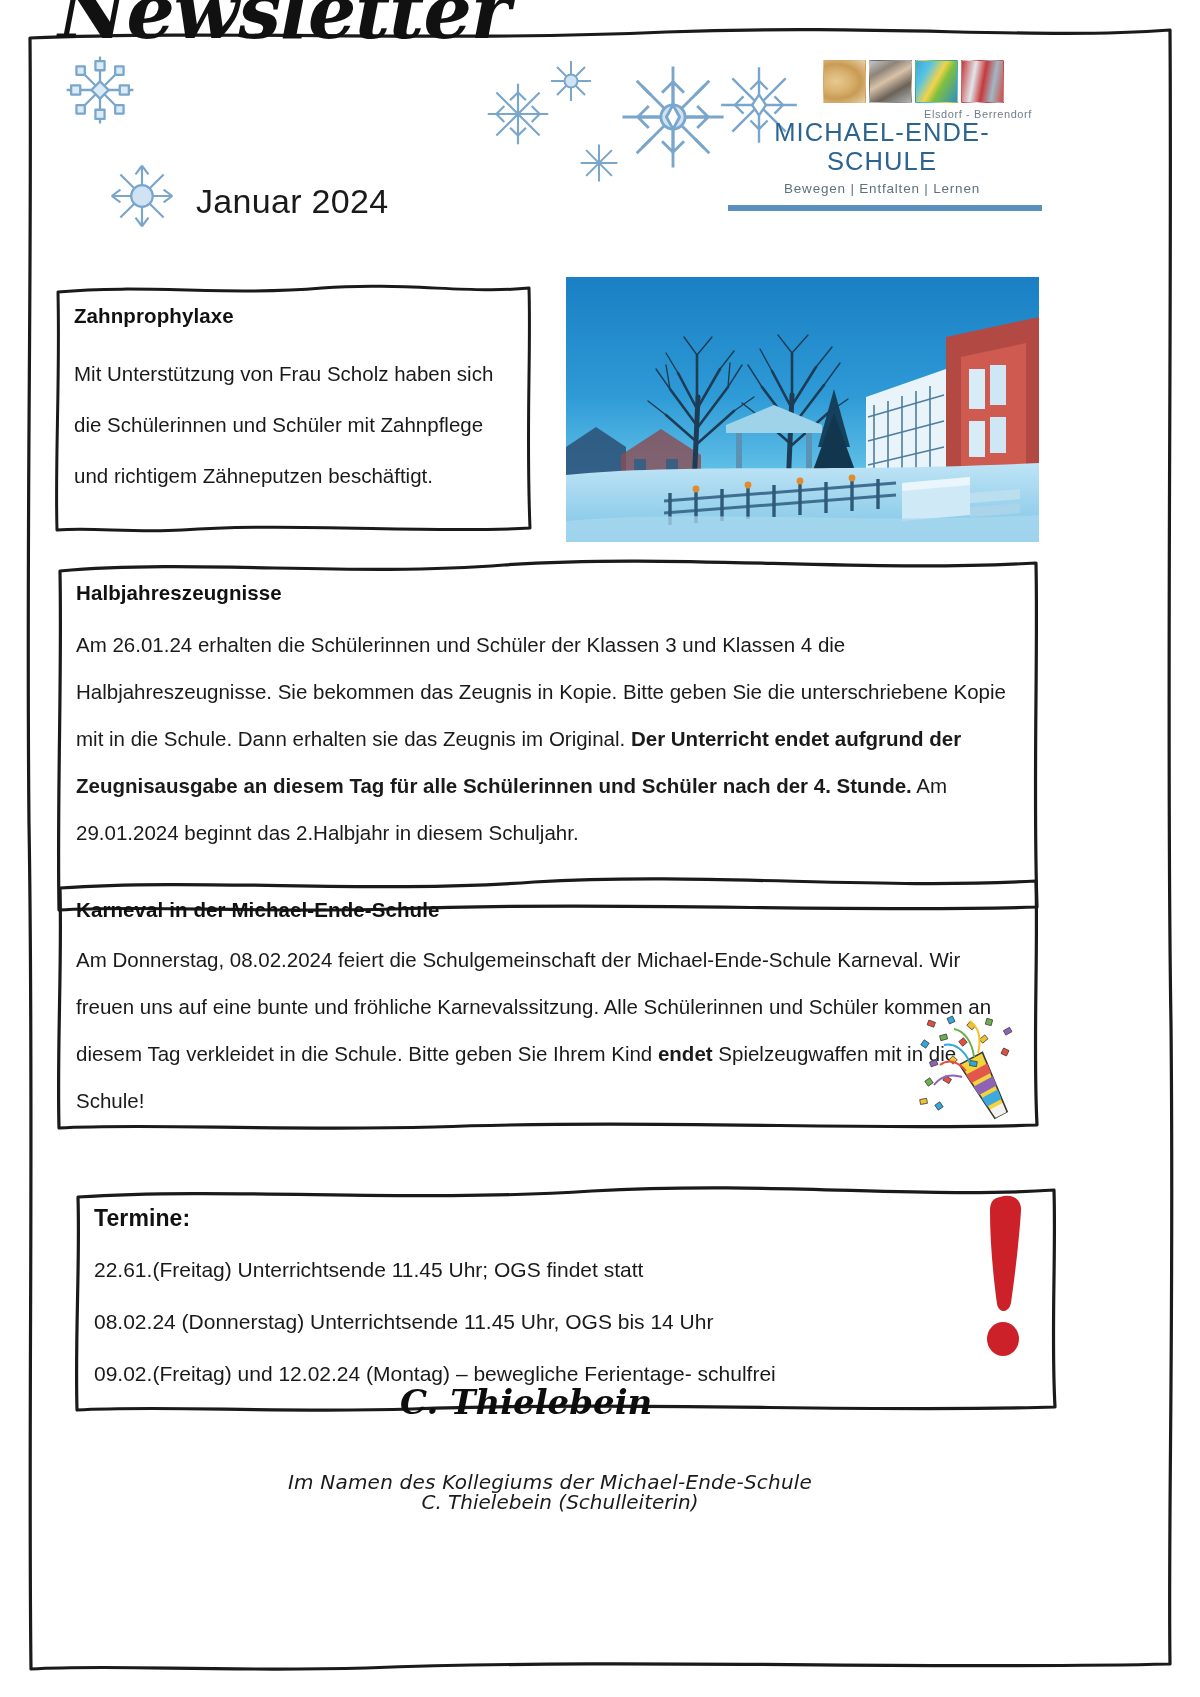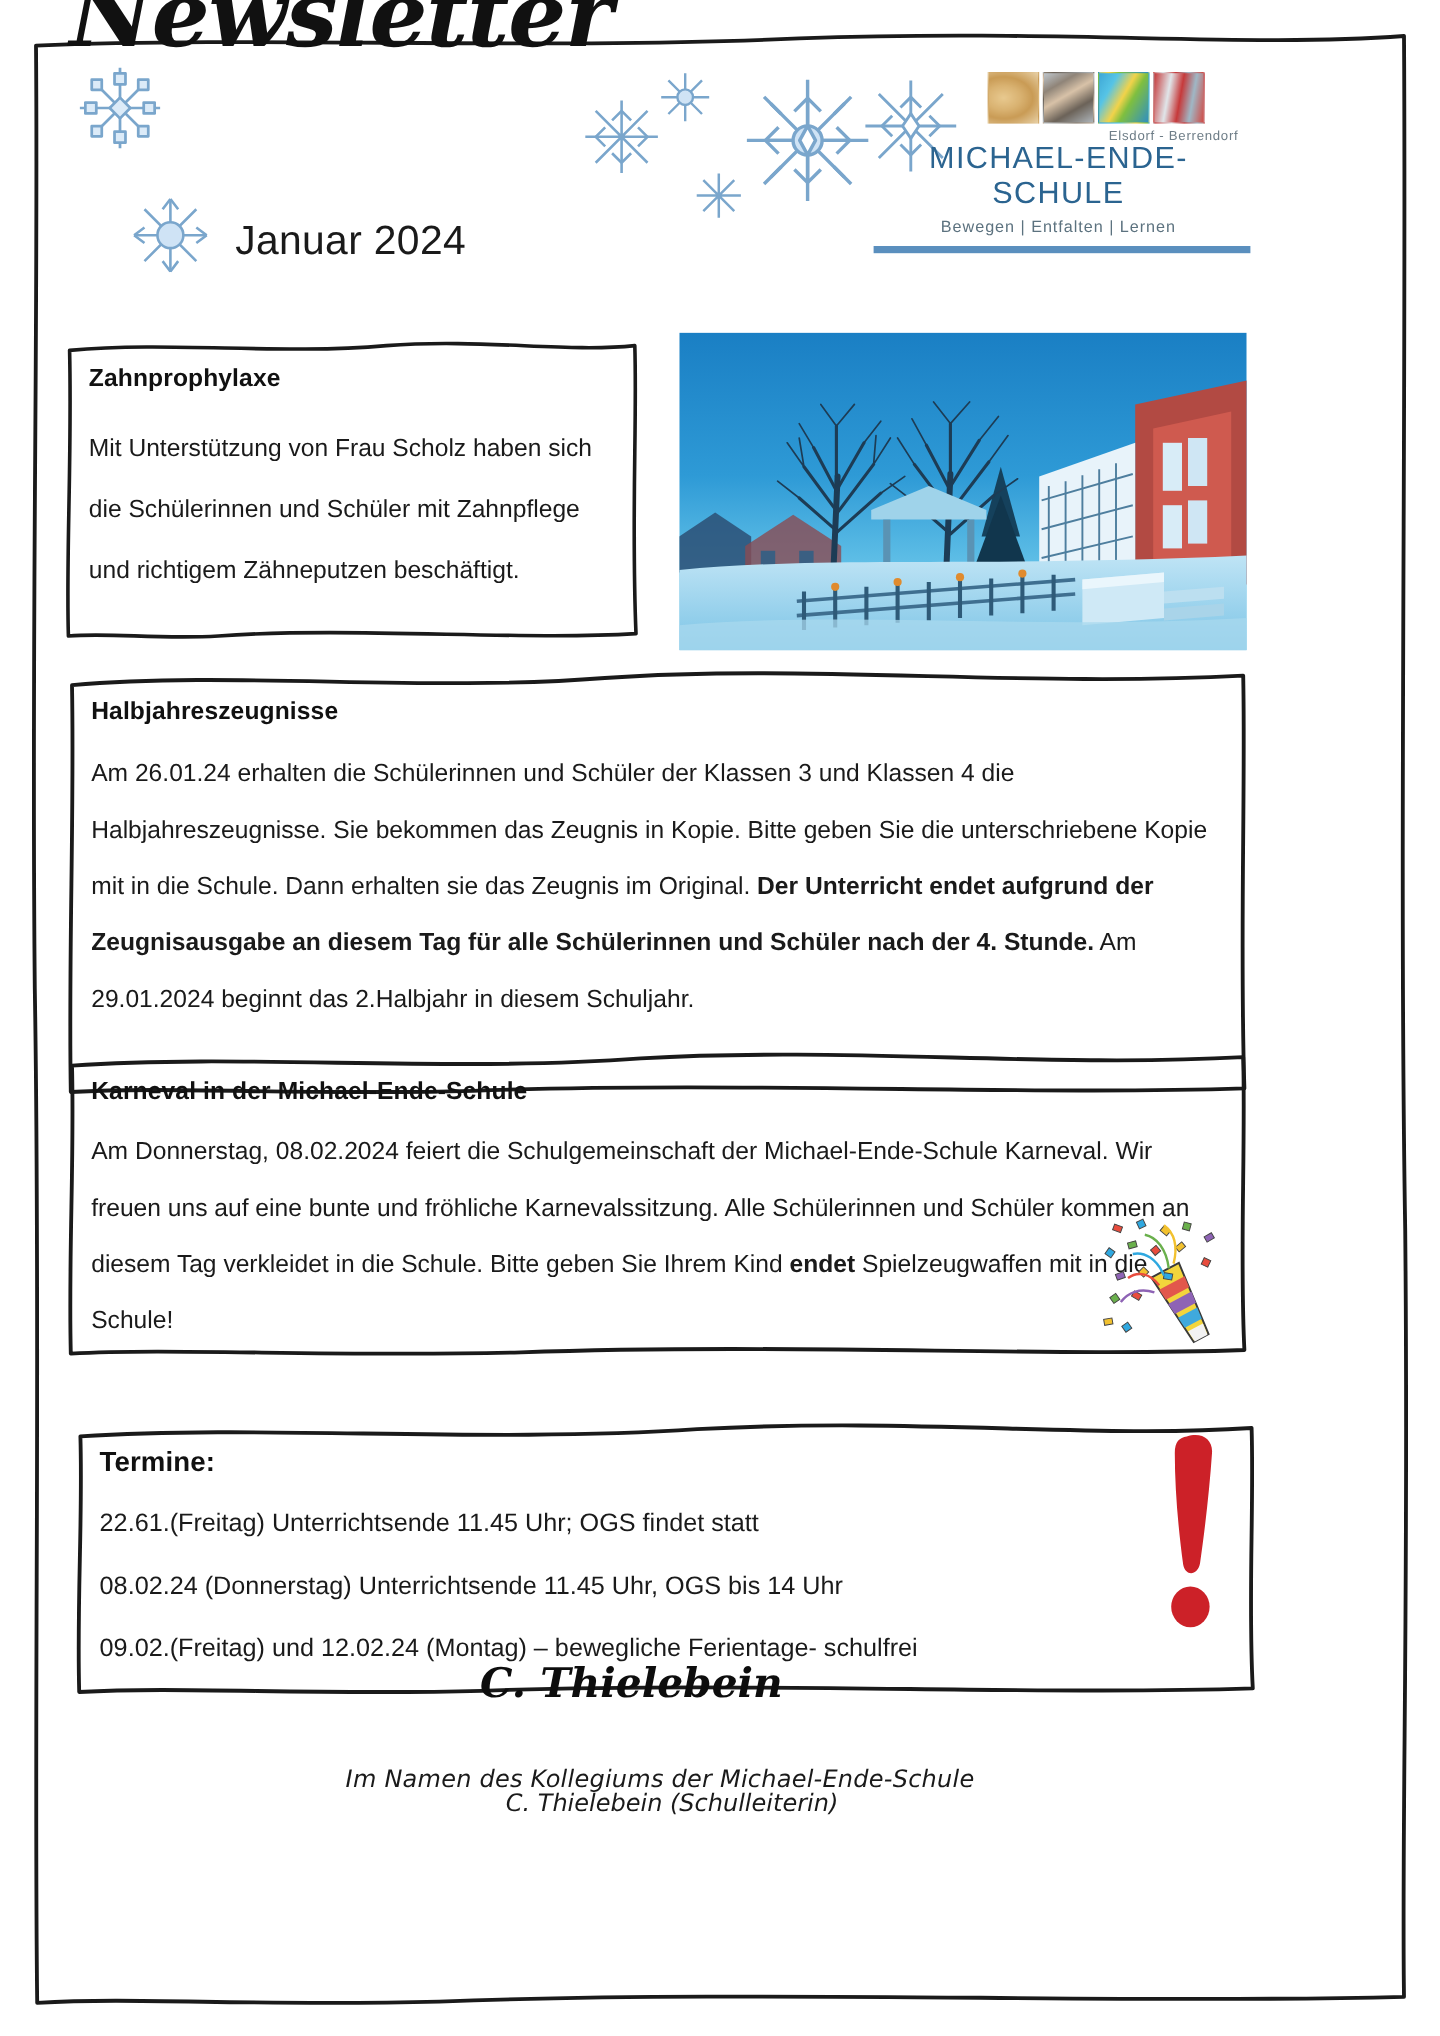--- a/index.html
+++ b/index.html
@@ -187,21 +187,21 @@
   #box-karneval .sec-title { margin-bottom: 14px; }
   #confetti-icon {
     position: absolute;
     right: 8px;
     bottom: 6px;
     width: 120px;
     height: 110px;
   }
 
   
-  #box-termine { left: 61px; top: 1185px; width: 988px; height: 228px; }
+  #box-termine { left: 72px; top: 1185px; width: 988px; height: 228px; }
   #box-termine .box-inner { padding: 20px 22px 10px 22px; width: 988px; }
   #box-termine .sec-title { font-size: 23px; margin-bottom: 12px; }
   #box-termine .sec-body { line-height: 52px; font-size: 21px; }
   #exclam-icon {
     position: absolute;
     right: 18px;
     top: 8px;
     width: 70px;
     height: 180px;
   }

